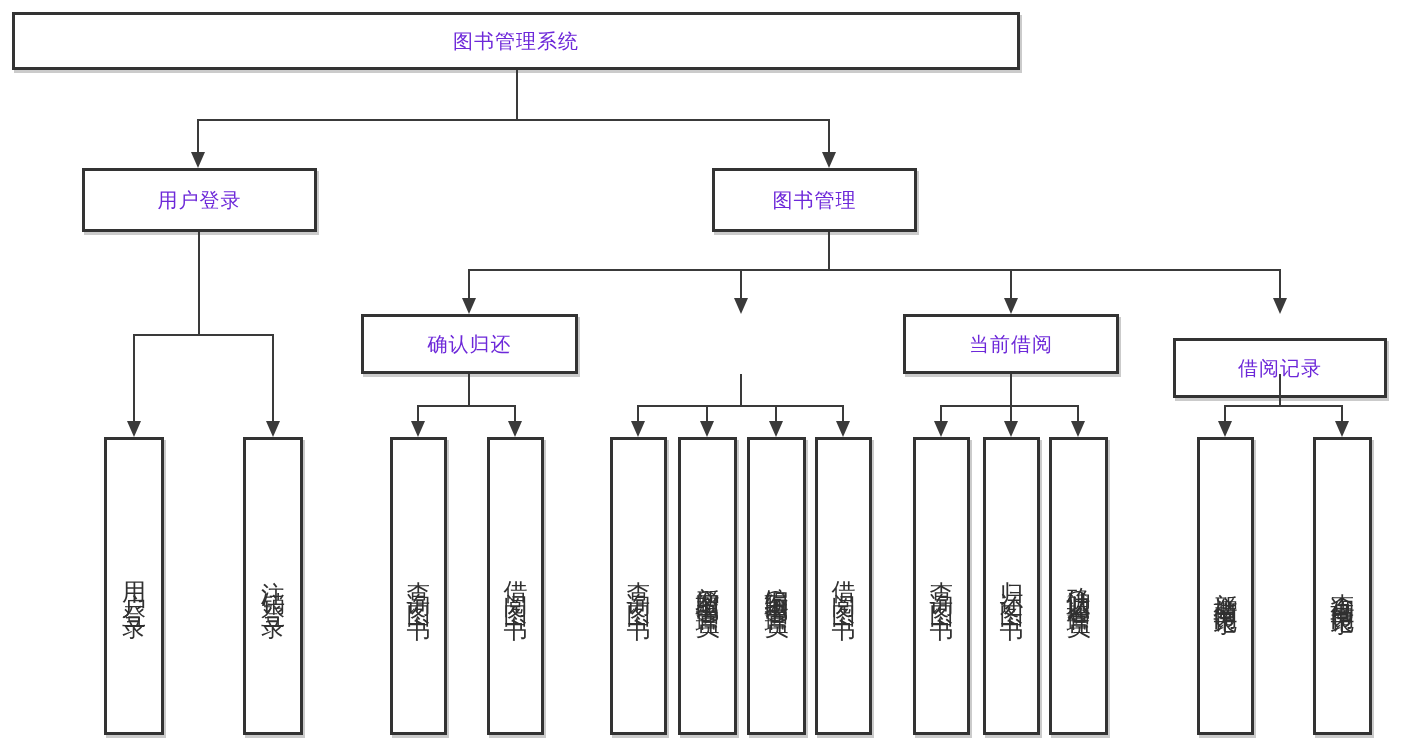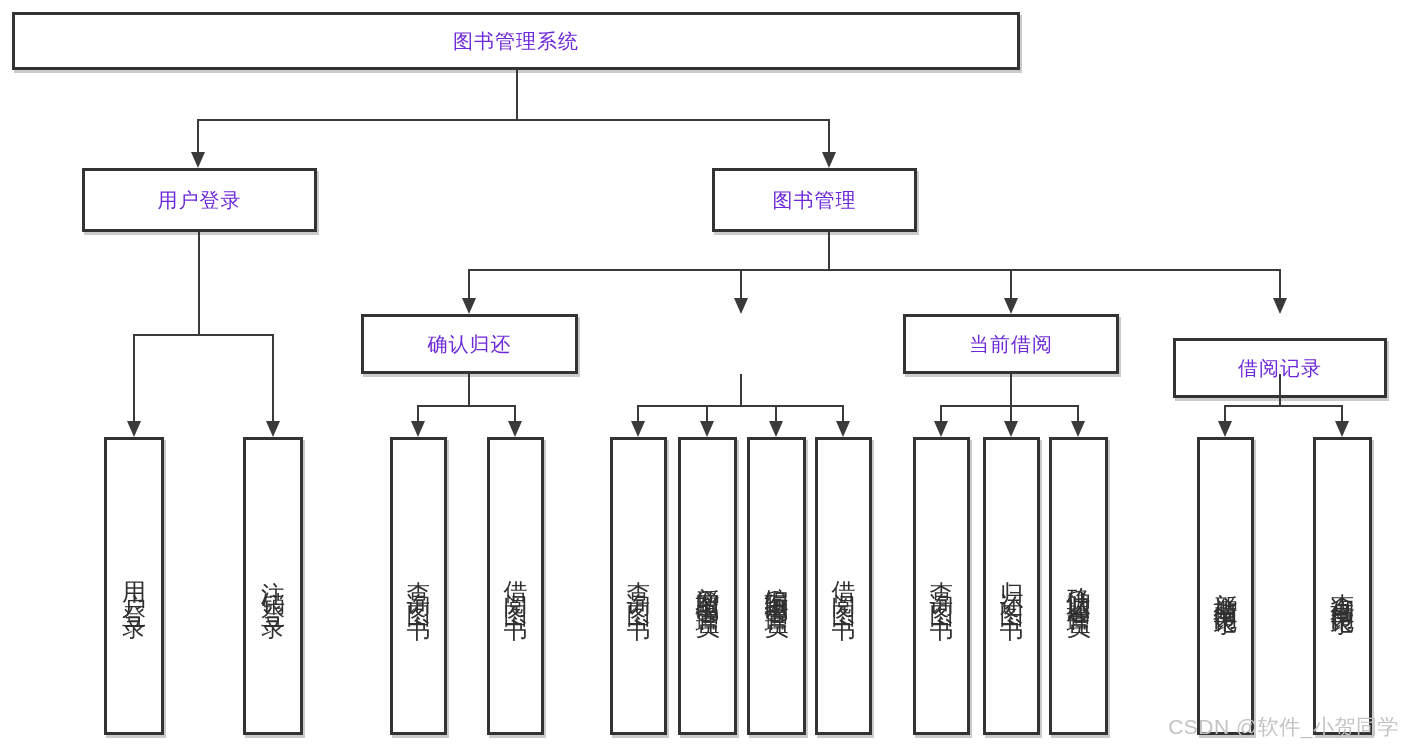--- a/index.html
+++ b/index.html
@@ -141,14 +141,13 @@
   <div class="vl" style="left:1077px;top:405px;height:18px;"></div>
   <div class="arr" style="left:1071px;top:421px;"></div>
 
   <div class="vl" style="left:1279px;top:374px;height:33px;"></div>
   <div class="hl" style="left:1225px;top:405px;width:118px;"></div>
   <div class="vl" style="left:1224px;top:405px;height:18px;"></div>
   <div class="arr" style="left:1218px;top:421px;"></div>
   <div class="vl" style="left:1341px;top:405px;height:18px;"></div>
   <div class="arr" style="left:1335px;top:421px;"></div>
 
-  <div class="watermark">CSDN @软件_小贺同学</div>
 </div>
 
 </body></html>

